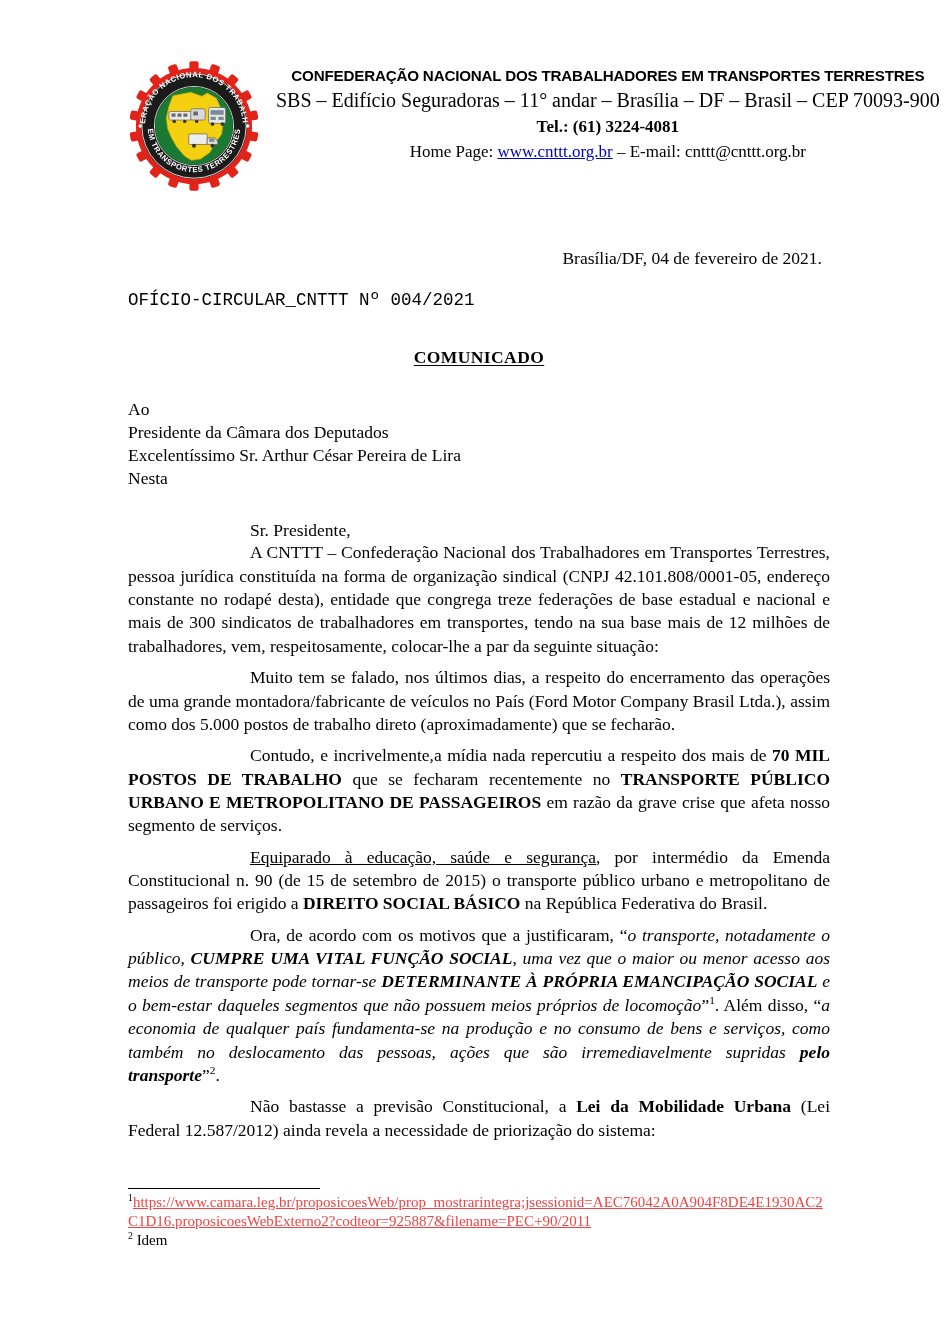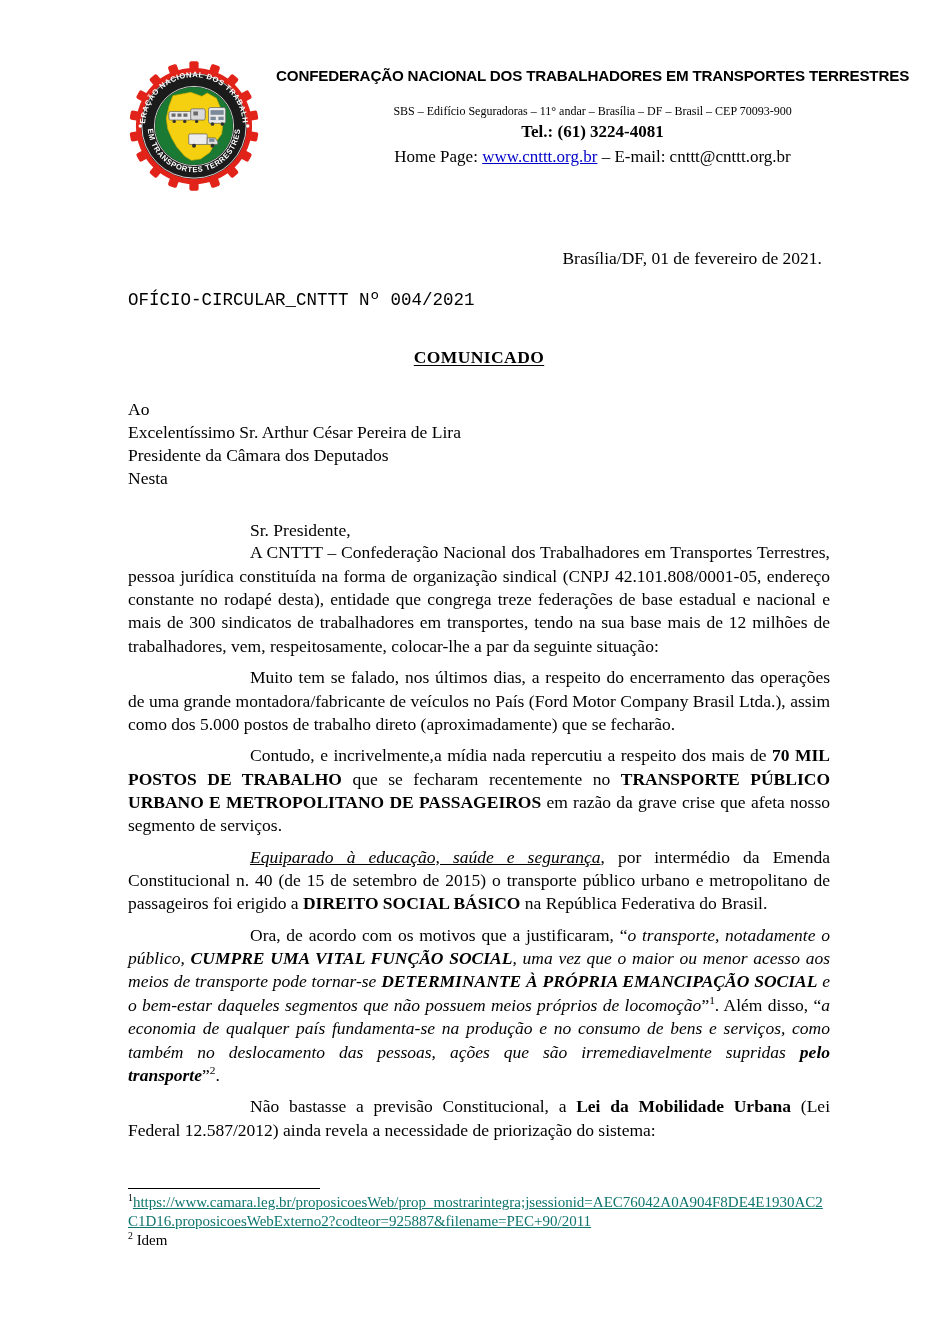--- a/index.html
+++ b/index.html
@@ -53,23 +53,23 @@
 
   .org-name {
     font-family: "Liberation Sans", "DejaVu Sans", sans-serif;
     font-weight: bold;
     font-size: 15.2px;
     letter-spacing: -0.2px;
     line-height: 1.25;
     white-space: nowrap;
   }
   .org-address {
-    font-size: 12px;
+    font-size: 20px;
     line-height: 1.35;
-    margin-top: 18px;
+    margin-top: 2px;
     white-space: nowrap;
   }
   .org-phone {
     font-size: 17px;
     font-weight: bold;
     line-height: 1.35;
     margin-top: 2px;
   }
   .org-contact {
     font-size: 17px;
@@ -129,21 +129,21 @@
     font-size: 17.5px;
     line-height: 1.335;
     text-align: justify;
     text-justify: inter-word;
     margin: 0;
     text-indent: 122px;
   }
   p.para + p.para { margin-top: 8px; }
   .first-para { margin-top: 33px; }
 
-  .u { text-decoration: underline; font-style: italic; }
+  .u { text-decoration: underline; }
   .b { font-weight: bold; }
   .i { font-style: italic; }
   .bi { font-weight: bold; font-style: italic; }
   sup { font-size: 0.65em; vertical-align: super; line-height: 0; }
 
   
   .footnotes {
     position: absolute;
     left: 128px;
     right: 120px;
@@ -155,21 +155,21 @@
     height: 0;
     border-top: 1.4px solid #000;
     margin-bottom: 4px;
   }
   .fn-item {
     line-height: 1.28;
     word-break: break-all;
   }
   .fn-link {
     text-decoration: underline;
-    color: #0f766e;
+    color: #ef4444;
   }
   .fn-plain { margin-top: 0; word-break: normal; }
 </style>
 </head>
 <body>
 
 <div class="page">
 
   <div class="letterhead">
 
@@ -258,42 +258,42 @@
     <div class="header-text">
       <div class="org-name">CONFEDERAÇÃO NACIONAL DOS TRABALHADORES EM TRANSPORTES TERRESTRES</div>
       <div class="org-address">SBS – Edifício Seguradoras – 11° andar – Brasília – DF – Brasil – CEP 70093-900</div>
       <div class="org-phone">Tel.: (61) 3224-4081</div>
       <div class="org-contact"><span>Home Page: </span><a class="weblink" href="#">www.cnttt.org.br</a><span> – E-mail: </span><span>cnttt@cnttt.org.br</span></div>
     </div>
   </div>
 
   <div class="body-area">
 
-    <div class="date-line">Brasília/DF, 01 de fevereiro de 2021.</div>
+    <div class="date-line">Brasília/DF, 04 de fevereiro de 2021.</div>
 
     <div class="doc-ref">OFÍCIO-CIRCULAR_CNTTT Nº 004/2021</div>
 
     <div class="comunicado"><span>COMUNICADO</span></div>
 
     <div class="addressee">
       <div>Ao</div>
+      <div>Presidente da Câmara dos Deputados</div>
       <div>Excelentíssimo Sr. Arthur César Pereira de Lira</div>
-      <div>Presidente da Câmara dos Deputados</div>
       <div>Nesta</div>
     </div>
 
     <div class="salutation">Sr. Presidente,</div>
 
     <p class="para first-para"><span>A CNTTT – Confederação Nacional dos Trabalhadores em Transportes Terrestres, pessoa jurídica constituída na forma de organização sindical (CNPJ 42.101.808/0001-05, endereço constante no rodapé desta), entidade que congrega treze federações de base estadual e nacional e mais de 300 sindicatos de trabalhadores em transportes, tendo na sua base mais de 12 milhões de trabalhadores, vem, respeitosamente, colocar-lhe a par da seguinte situação:</span></p>
 
     <p class="para"><span>Muito tem se falado, nos últimos dias, a respeito do encerramento das operações de uma grande montadora/fabricante de veículos no País (Ford Motor Company Brasil Ltda.), assim como dos 5.000 postos de trabalho direto (aproximadamente) que se fecharão.</span></p>
 
     <p class="para"><span>Contudo, e incrivelmente,a mídia nada repercutiu a respeito dos mais de </span><span class="b">70 MIL POSTOS DE TRABALHO</span><span> que se fecharam recentemente no </span><span class="b">TRANSPORTE PÚBLICO URBANO E METROPOLITANO DE PASSAGEIROS</span><span> em razão da grave crise que afeta nosso segmento de serviços.</span></p>
 
-    <p class="para"><span class="u">Equiparado à educação, saúde e segurança</span><span>, por intermédio da Emenda Constitucional n. 40 (de 15 de setembro de 2015) o transporte público urbano e metropolitano de passageiros foi erigido a </span><span class="b">DIREITO SOCIAL BÁSICO</span><span> na República Federativa do Brasil.</span></p>
+    <p class="para"><span class="u">Equiparado à educação, saúde e segurança</span><span>, por intermédio da Emenda Constitucional n. 90 (de 15 de setembro de 2015) o transporte público urbano e metropolitano de passageiros foi erigido a </span><span class="b">DIREITO SOCIAL BÁSICO</span><span> na República Federativa do Brasil.</span></p>
 
     <p class="para"><span>Ora, de acordo com os motivos que a justificaram, “</span><span class="i">o transporte, notadamente o público, </span><span class="bi">CUMPRE UMA VITAL FUNÇÃO SOCIAL</span><span class="i">, uma vez que o maior ou menor acesso aos meios de transporte pode tornar-se </span><span class="bi">DETERMINANTE À PRÓPRIA EMANCIPAÇÃO SOCIAL</span><span class="i"> e o bem-estar daqueles segmentos que não possuem meios próprios de locomoção</span><span>”</span><sup>1</sup><span>. Além disso, “</span><span class="i">a economia de qualquer país fundamenta-se na produção e no consumo de bens e serviços, como também no deslocamento das pessoas, ações que são irremediavelmente supridas </span><span class="bi">pelo transporte</span><span>”</span><sup>2</sup><span>.</span></p>
 
     <p class="para"><span>Não bastasse a previsão Constitucional, a </span><span class="b">Lei da Mobilidade Urbana</span><span> (Lei Federal 12.587/2012) ainda revela a necessidade de priorização do sistema:</span></p>
   </div>
 
   <div class="footnotes">
     <div class="fn-rule"></div>
     <div class="fn-item"><sup>1</sup><a class="fn-link" href="#">https://www.camara.leg.br/proposicoesWeb/prop_mostrarintegra;jsessionid=AEC76042A0A904F8DE4E1930AC2C1D16.proposicoesWebExterno2?codteor=925887&amp;filename=PEC+90/2011</a></div>
     <div class="fn-item fn-plain"><sup>2</sup> <span>Idem</span></div>

